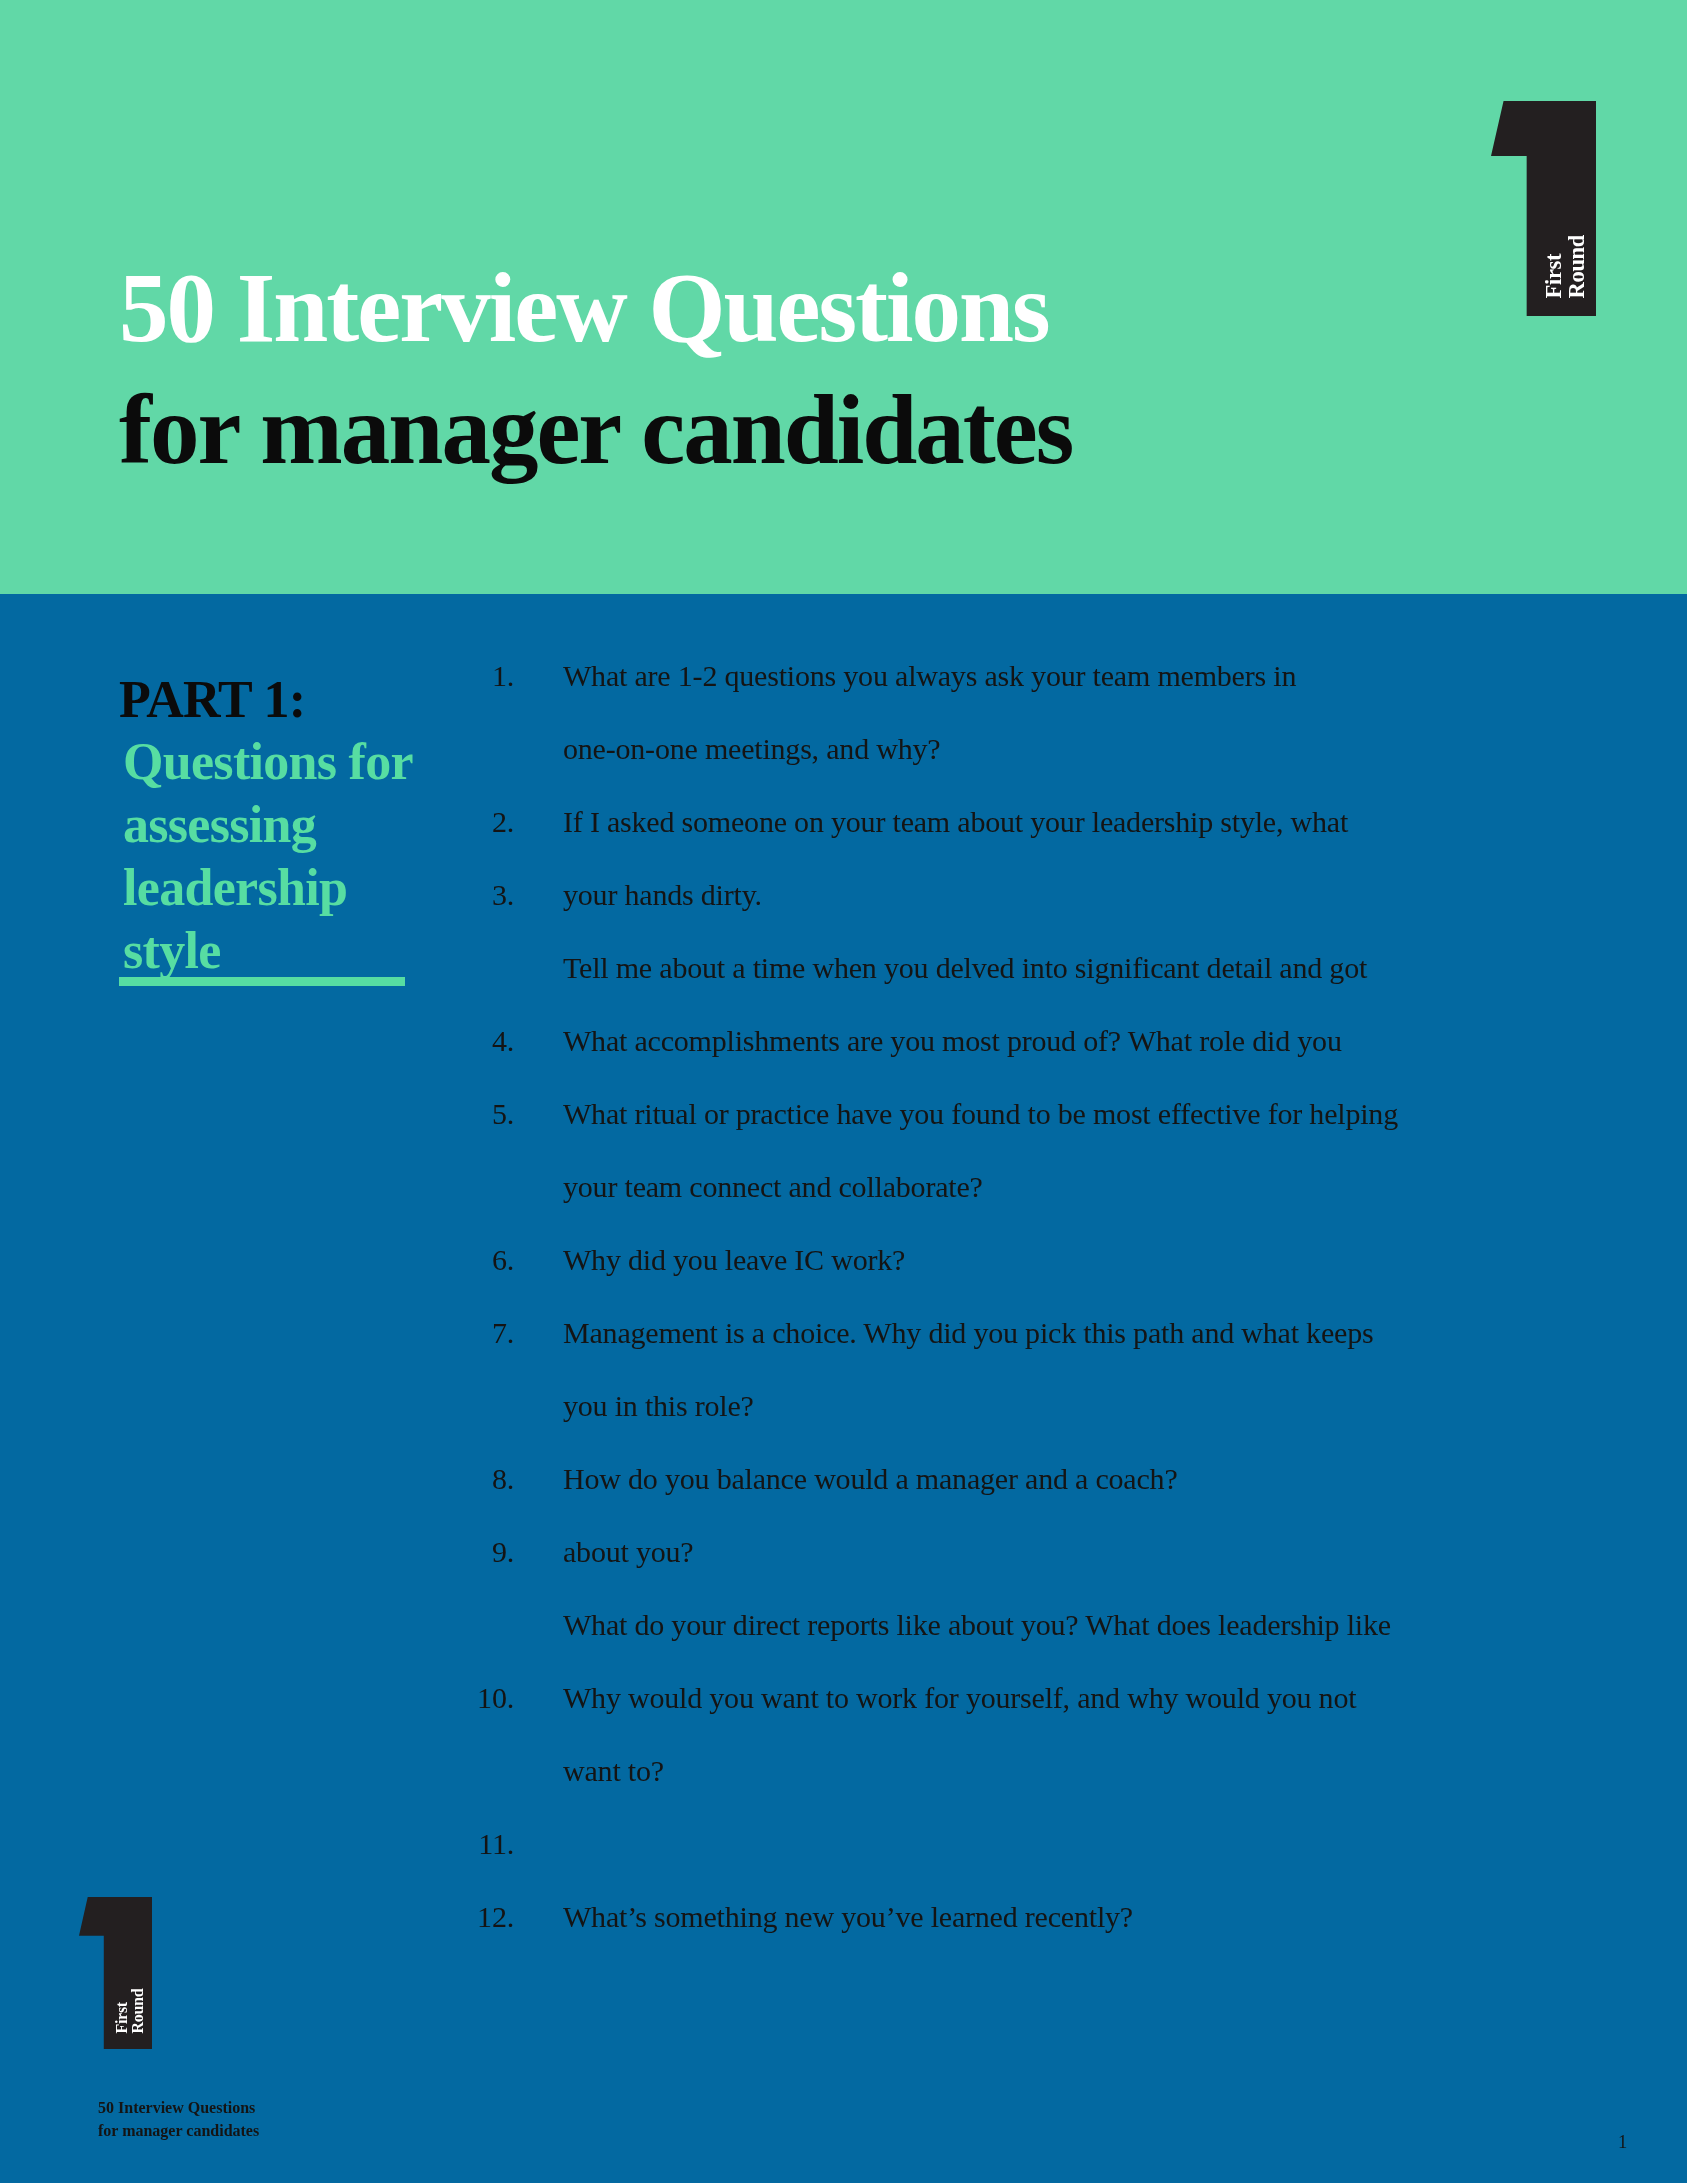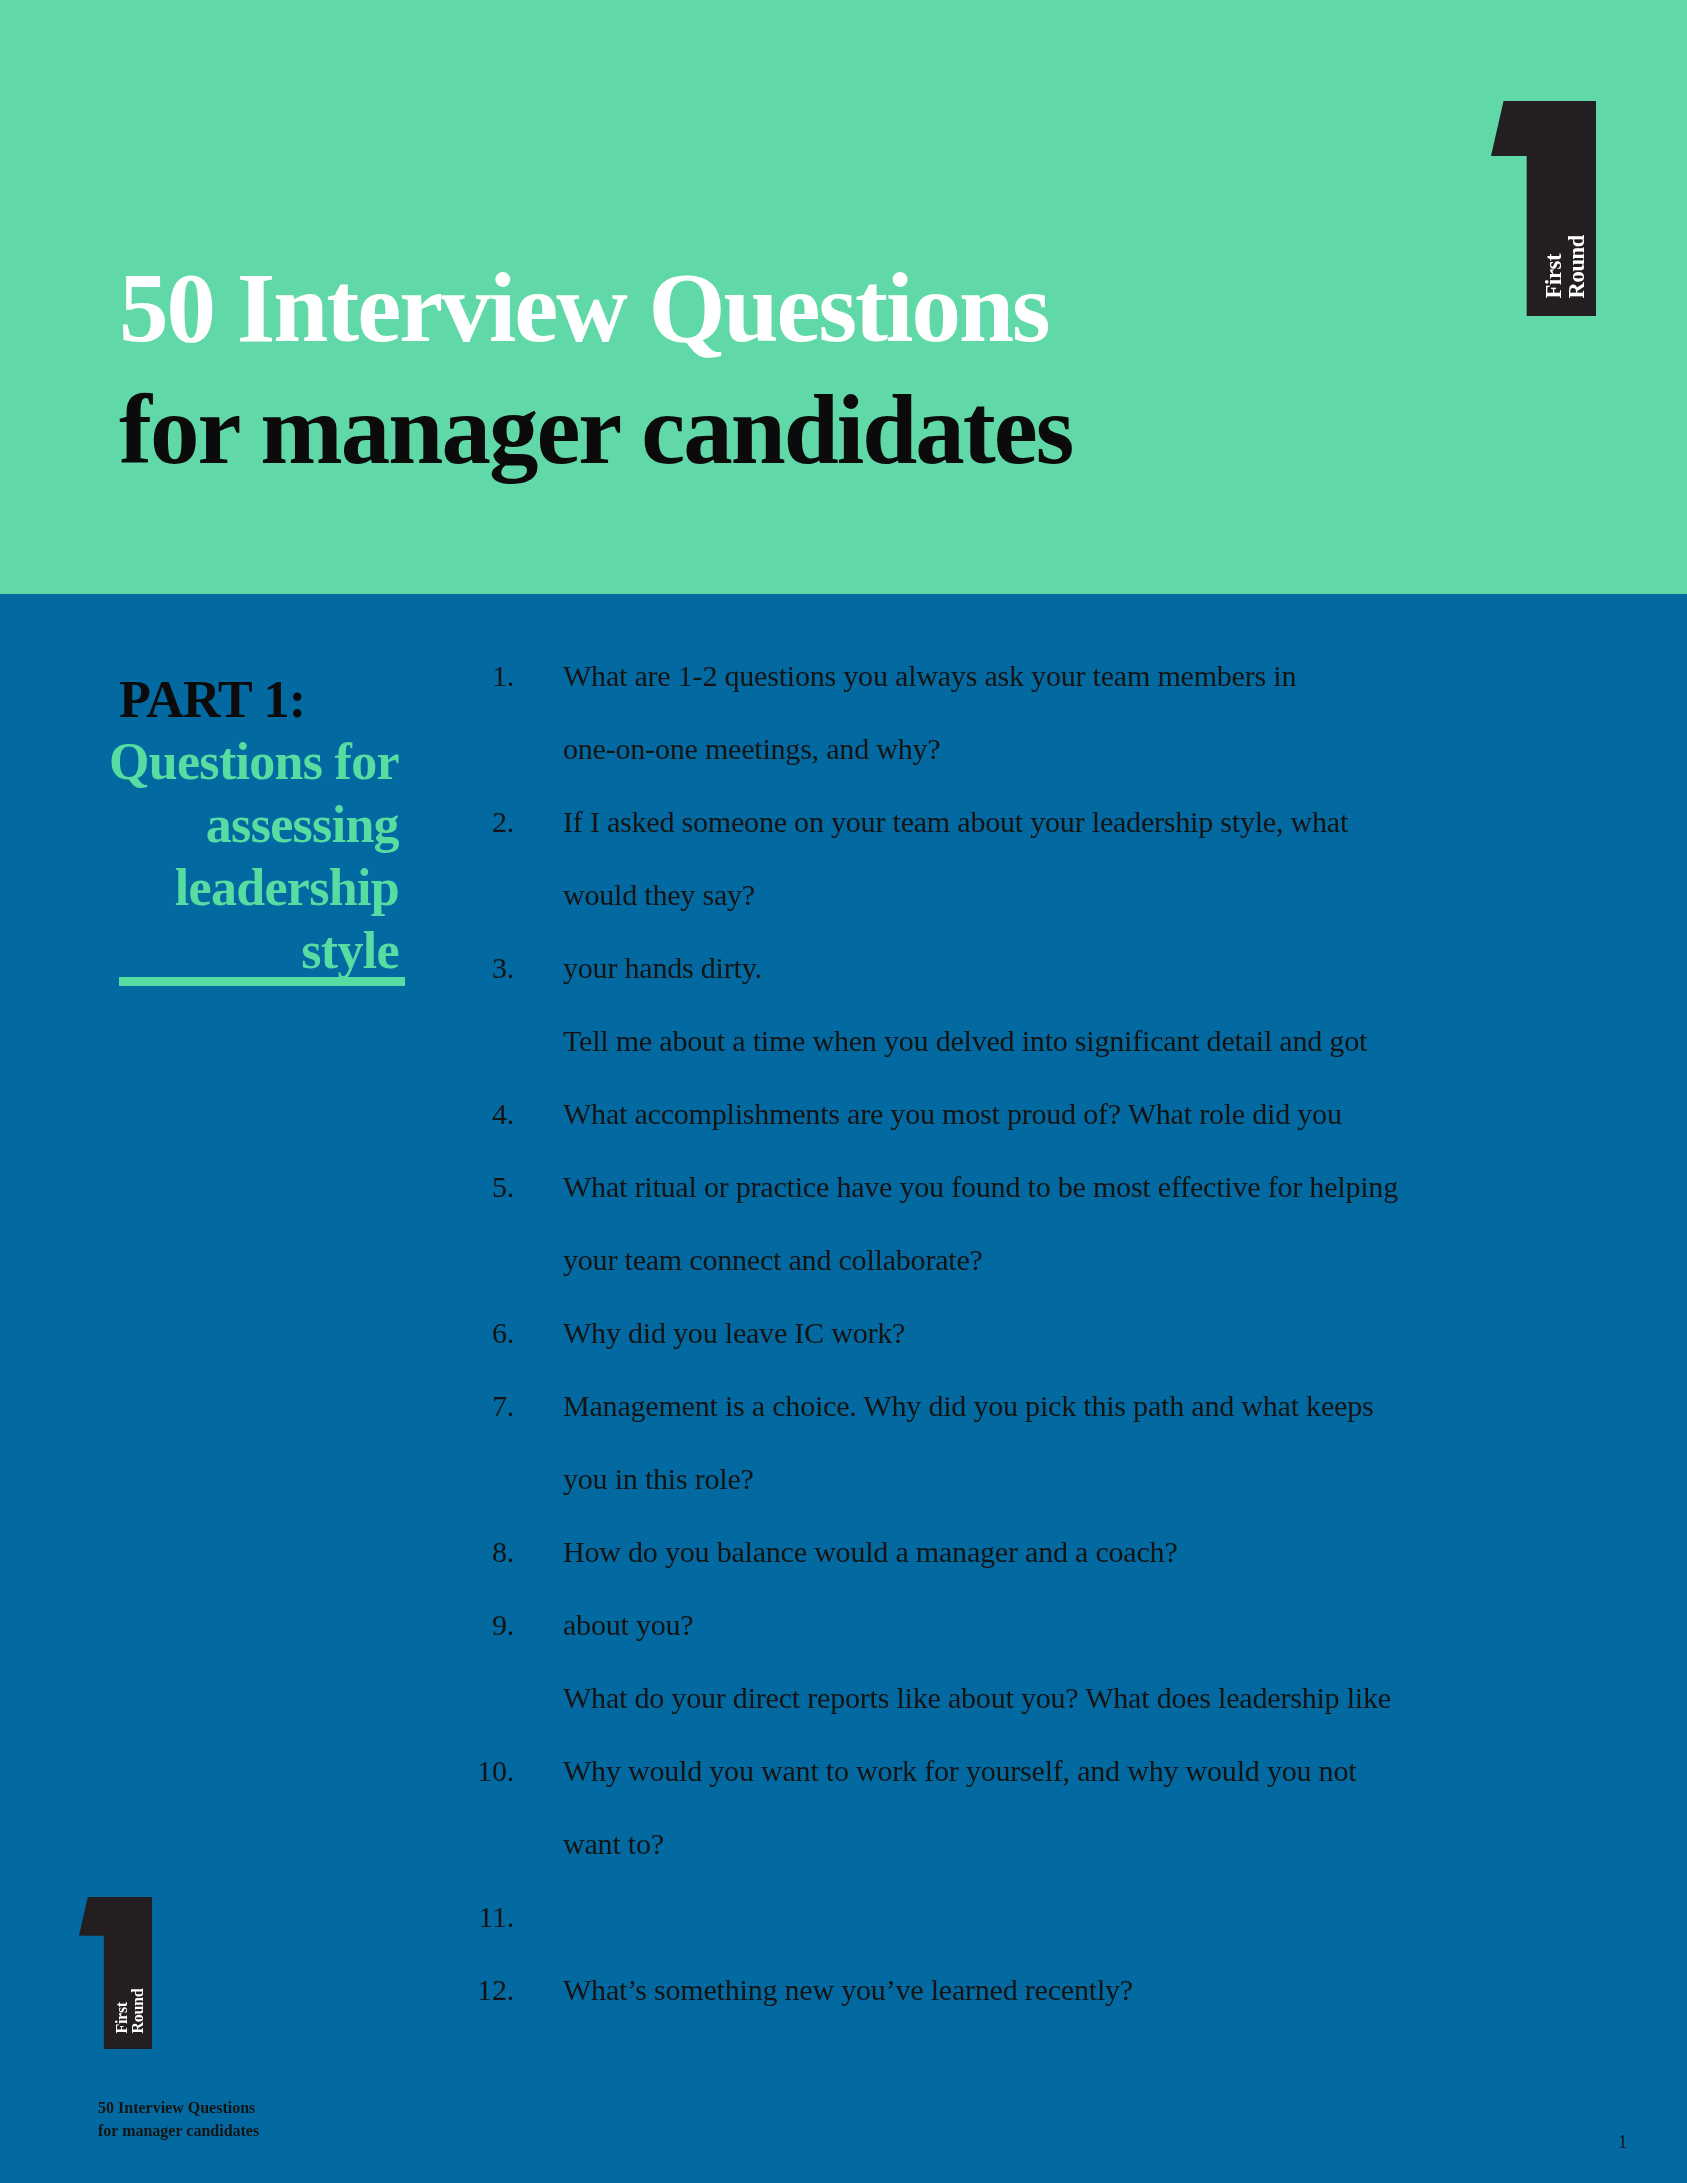--- a/index.html
+++ b/index.html
@@ -61,28 +61,27 @@
     left: 119px; top: 670px;
     font-size: 52px;
     font-weight: 700;
     line-height: 60px;
     letter-spacing: -0.7px;
     color: #0b0b0b;
     white-space: nowrap;
   }
   .section-title {
     position: absolute;
-    left: 109px; top: 730px;
+    left: 123px; top: 730px;
     font-size: 52px;
     font-weight: 700;
     line-height: 63px;
     letter-spacing: -0.7px;
     color: #57DDA2;
     white-space: nowrap;
-    text-align: right;
   }
   .section-rule {
     position: absolute;
     left: 119px; top: 977px;
     width: 286px; height: 9.3px;
     background: #57DDA2;
   }
 
   
   .questions {
@@ -166,21 +165,20 @@
       <div class="q-lines">
         <div class="q-line">What are 1-2 questions you always ask your team members in</div>
         <div class="q-line">one-on-one meetings, and why?</div>
       </div>
     </div>
 
     <div class="q-item">
       <div class="q-num">2.</div>
       <div class="q-lines">
         <div class="q-line">If I asked someone on your team about your leadership style, what</div>
-        <div class="q-line">would they say?</div>
       </div>
     </div>
 
     <div class="q-item">
       <div class="q-num">3.</div>
       <div class="q-lines">
         <div class="q-line">your hands dirty.</div>
         <div class="q-line">Tell me about a time when you delved into significant detail and got</div>
       </div>
     </div>

